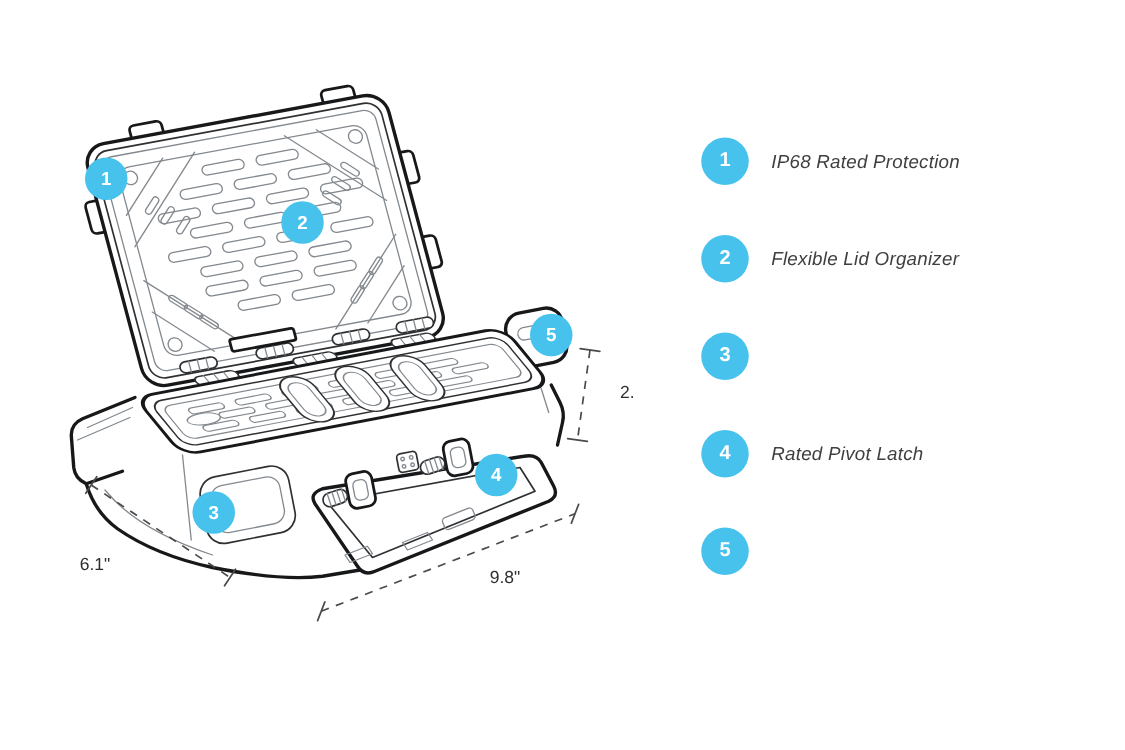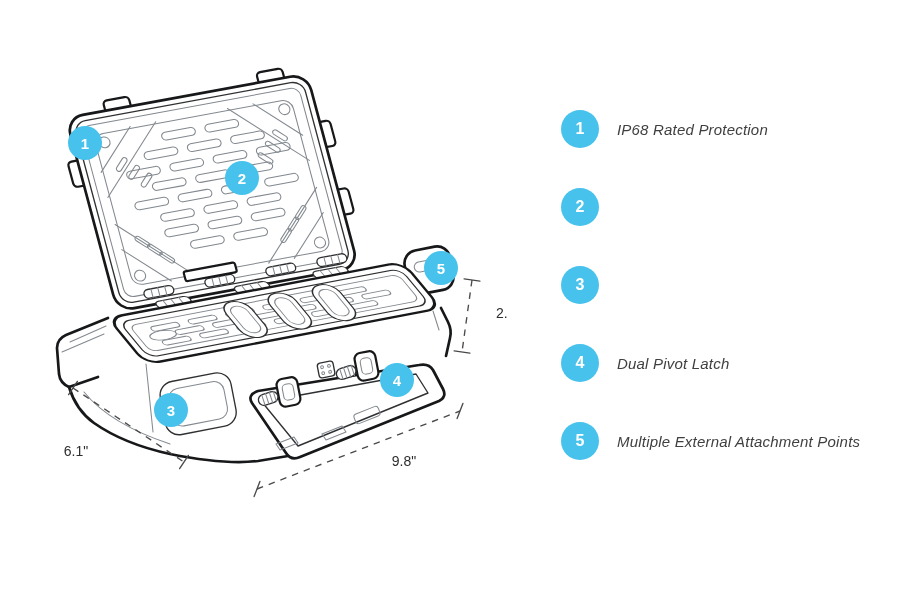--- a/index.html
+++ b/index.html
@@ -263,26 +263,26 @@
   <div class="dim-label" style="left:379px;top:453px;width:50px;">9.8"</div>
   <div class="dim-label" style="left:496px;top:305px;width:30px;text-align:left;">2.</div>
 
   <div class="legend">
     <div class="legend-row">
       <div class="legend-badge">1</div>
       <div class="legend-label">IP68 Rated Protection</div>
     </div>
     <div class="legend-row">
       <div class="legend-badge">2</div>
+      <div class="legend-label">Flexible Lid Organizer</div>
     </div>
     <div class="legend-row">
       <div class="legend-badge">3</div>
     </div>
     <div class="legend-row">
       <div class="legend-badge">4</div>
-      <div class="legend-label">Dual Pivot Latch</div>
+      <div class="legend-label">Rated Pivot Latch</div>
     </div>
     <div class="legend-row">
       <div class="legend-badge">5</div>
-      <div class="legend-label">Multiple External Attachment Points</div>
     </div>
   </div>
 </div>
 
 </body></html>

